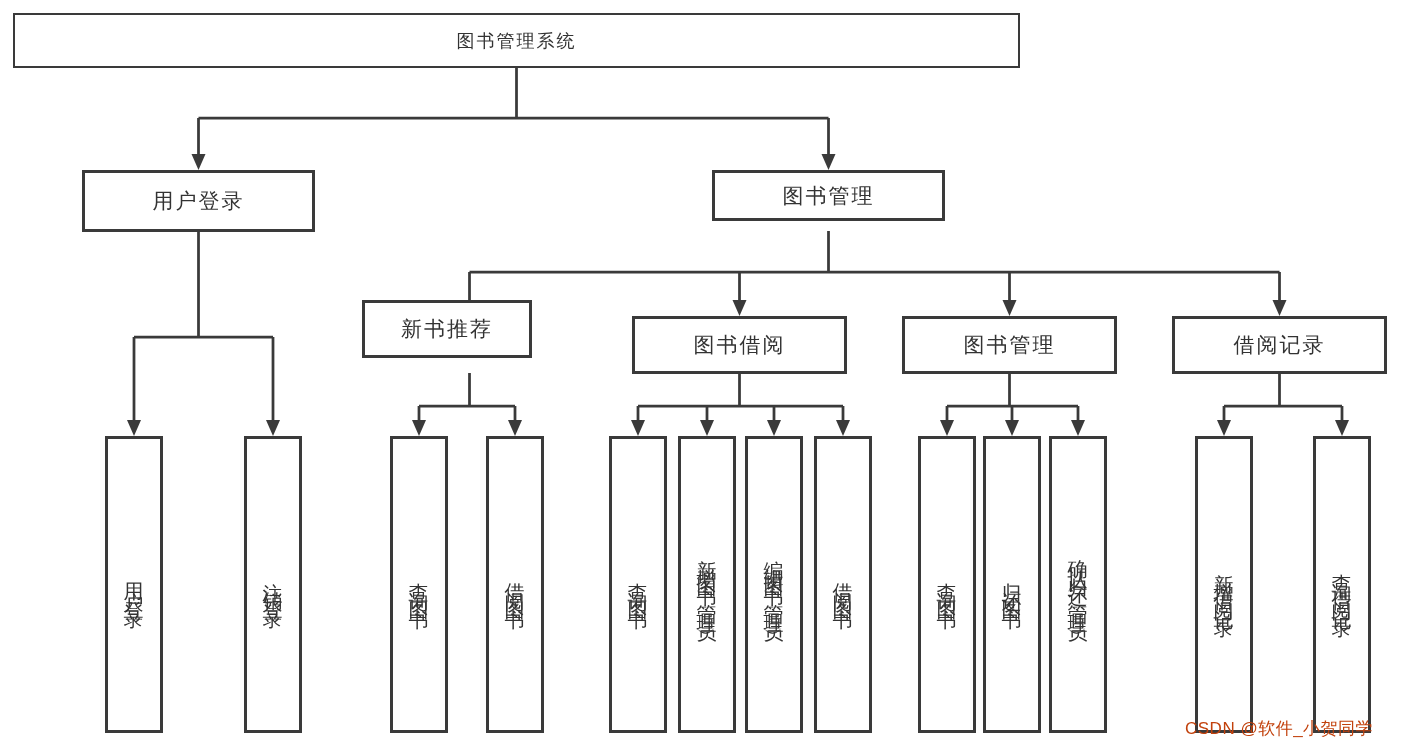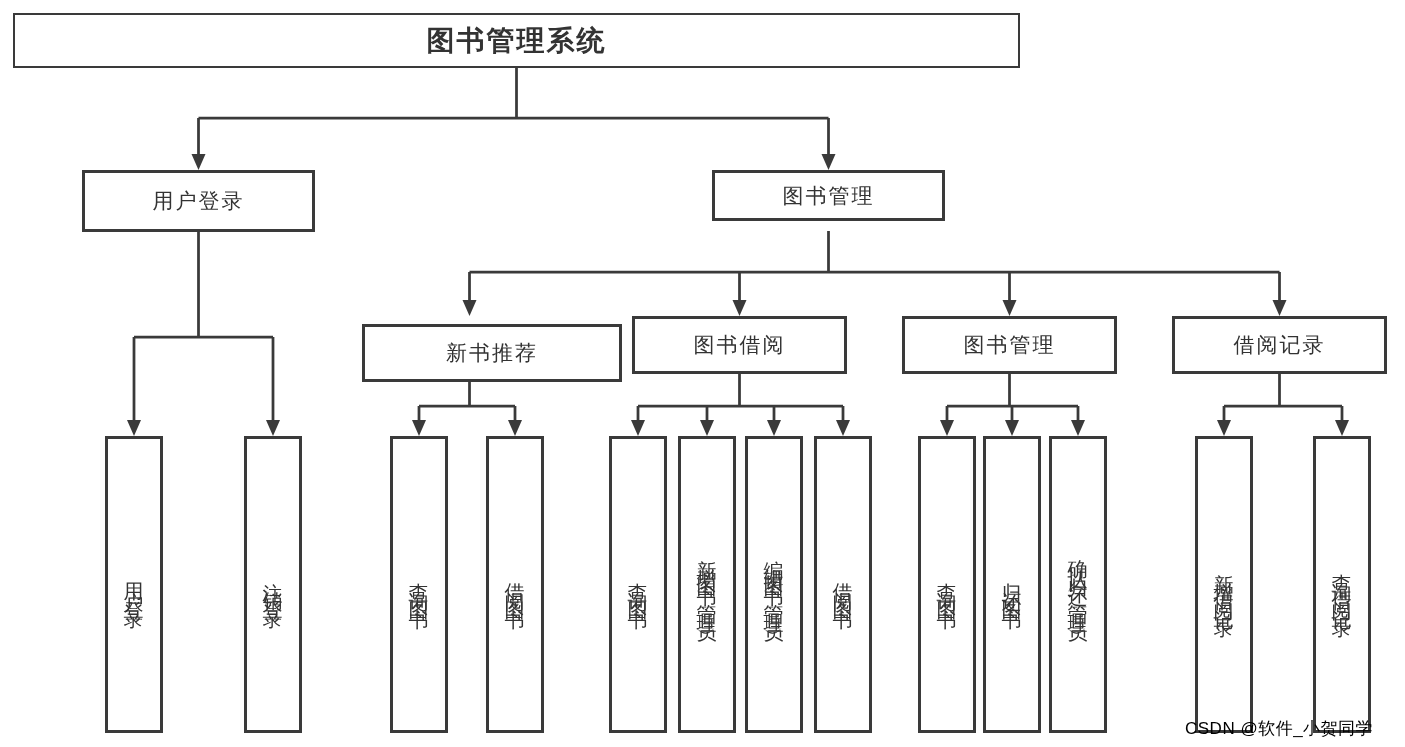--- a/index.html
+++ b/index.html
@@ -34,22 +34,21 @@
     color: #333333;
     text-align: center;
   }
   .hnode {
     font-size: 21px;
     letter-spacing: 2px;
     white-space: nowrap;
   }
   .root {
     border-width: 2px;
-    font-size: 28px;
-    font-weight: bold;
+    font-size: 18px;
   }
   .leaf {
     writing-mode: vertical-rl;
     text-orientation: mixed;
     font-size: 20px;
     letter-spacing: 9px;
     line-height: 1.0;
   }
   .line {
     stroke: #3a3a3a;
@@ -59,21 +58,21 @@
   .arrowhead {
     fill: #3a3a3a;
     stroke: none;
   }
   #watermark {
     position: absolute;
     left: 1185px;
     top: 717px;
     font-size: 17px;
     letter-spacing: 0.5px;
-    color: #000000;
+    color: #c2410c;
     white-space: nowrap;
     z-index: 5;
   }
 </style>
 </head>
 <body>
 
 <div id="stage">
 
   <svg id="connectors" viewBox="0 0 1405 747" xmlns="http://www.w3.org/2000/svg">
@@ -124,21 +123,21 @@
       <path class="arrowhead" d="M1217 420 L1231 420 L1224 436 Z"></path>
       <path class="arrowhead" d="M1335 420 L1349 420 L1342 436 Z"></path>
     </g>
   </svg>
 
   <div class="box hnode root" style="left:13px; top:13px; width:1007px; height:55px;">图书管理系统</div>
 
   <div class="box hnode" style="left:82px; top:170px; width:233px; height:62px;">用户登录</div>
   <div class="box hnode" style="left:712px; top:170px; width:233px; height:51px;">图书管理</div>
 
-  <div class="box hnode" style="left:362px; top:324px; width:260px; height:58px;">新书推荐</div>
+  <div class="box hnode" style="left:362px; top:300px; width:170px; height:58px;">新书推荐</div>
   <div class="box hnode" style="left:632px; top:316px; width:215px; height:58px;">图书借阅</div>
   <div class="box hnode" style="left:902px; top:316px; width:215px; height:58px;">图书管理</div>
   <div class="box hnode" style="left:1172px; top:316px; width:215px; height:58px;">借阅记录</div>
 
   <div class="box leaf" style="left:105px; top:436px; width:58px; height:297px;">用户登录</div>
   <div class="box leaf" style="left:244px; top:436px; width:58px; height:297px;">注销登录</div>
 
   <div class="box leaf" style="left:390px; top:436px; width:58px; height:297px;">查询图书</div>
   <div class="box leaf" style="left:486px; top:436px; width:58px; height:297px;">借阅图书</div>
 

